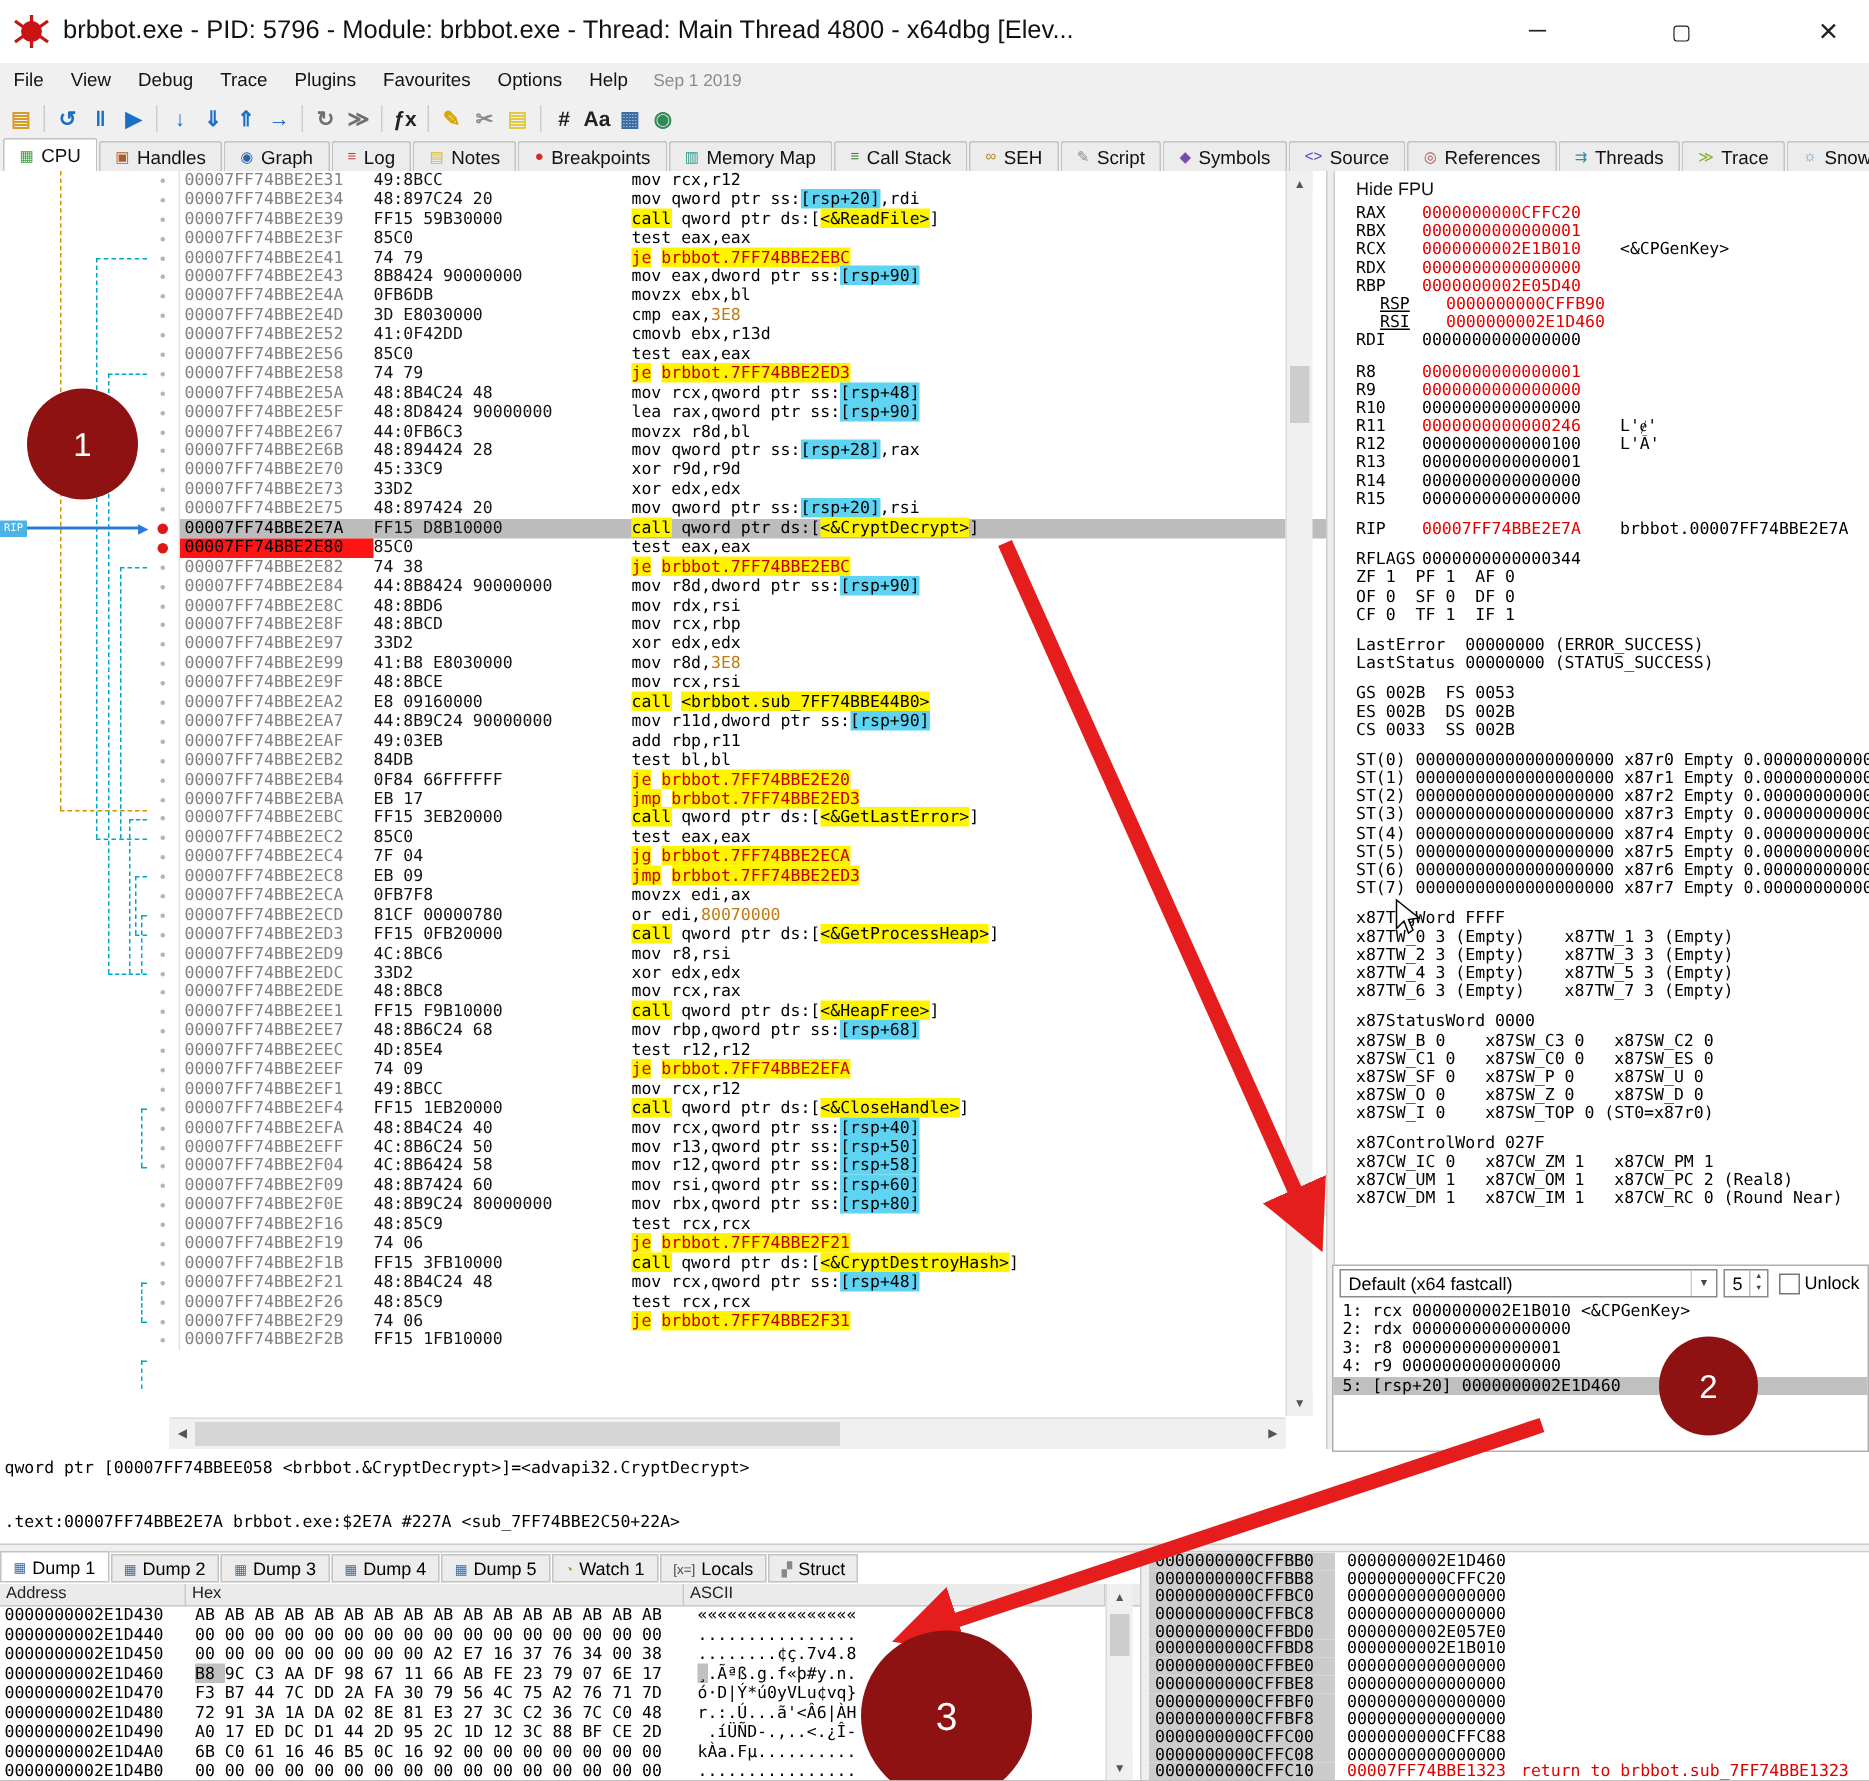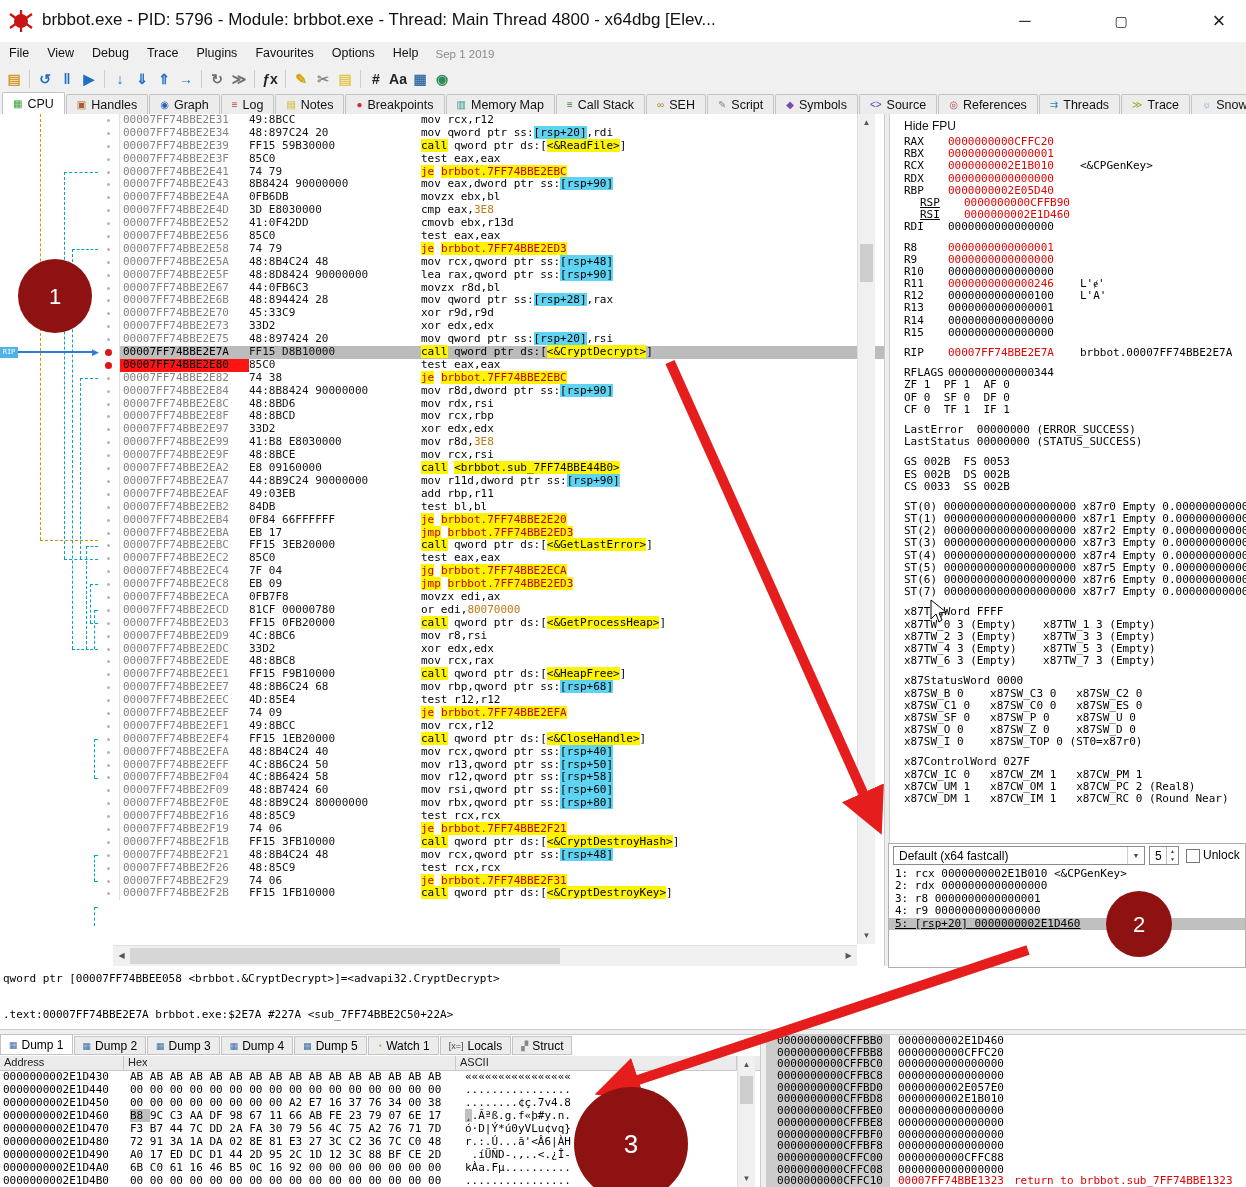--- a/index.html
+++ b/index.html
@@ -68,21 +68,21 @@
   
   .argpanel{position:absolute;left:888px;top:843px;width:358px;height:125px;background:#fff;border:1px solid #b0b0b0;box-sizing:border-box;z-index:6;}
   .argshead{position:relative;height:24px;}
   .combo{position:absolute;left:4px;top:2px;width:252px;height:19px;border:1px solid #8a8a8a;background:#fff;font-size:12px;line-height:18px;padding-left:5px;box-sizing:border-box;white-space:nowrap;overflow:hidden;}
   .combo .arr{position:absolute;right:0;top:0;width:16px;height:100%;border-left:1px solid #d0d0d0;text-align:center;font-size:7px;color:#444;}
   .spin{position:absolute;left:260px;top:2px;width:30px;height:19px;border:1px solid #8a8a8a;font-size:12px;line-height:18px;padding-left:5px;box-sizing:border-box;}
   .spin .ud{position:absolute;right:0;top:0;width:11px;height:100%;border-left:1px solid #bbb;font-size:5px;line-height:8px;text-align:center;color:#444;}
   .cb{position:absolute;left:297px;top:5px;width:12px;height:12px;border:1px solid #777;background:#fff;}
   .cblbl{position:absolute;left:314px;top:4px;font-size:12px;width:40px;overflow:hidden;white-space:nowrap;}
   .arow{height:12.4px;line-height:12.4px;font-family:"DejaVu Sans Mono",monospace;font-size:11px;padding-left:6px;white-space:pre;}
-  .arow.sel{background:#c0c0c0;text-decoration:underline;}
+  .arow.sel{background:#c0c0c0;}
   
   .il1,.il2{position:absolute;left:3px;font-family:"DejaVu Sans Mono",monospace;font-size:11px;white-space:pre;color:#000;}
   .il1{top:972px}.il2{top:1008px}
   .hsplit{position:absolute;left:0;top:1029px;width:1246px;height:4px;background:#efefef;border-top:1px solid #ccc;border-bottom:1px solid #ccc;}
   
   .btabs{position:absolute;left:0;top:1035px;height:20px;display:flex;align-items:flex-end;}
   .btab{height:17px;padding:0 8px;font-size:12px;display:flex;align-items:center;border:1px solid #c3c3c3;background:#ececec;margin-right:1px;white-space:nowrap;}
   .btab.active{background:#fff;height:19px;}
   .bticon{font-size:9px;margin-right:4px;}
   
@@ -96,21 +96,21 @@
   .dhex{width:332px;flex:0 0 332px;padding-left:3px;}
   .dascii{padding-left:3px;}
   .selb{background:#c0c0c0;}
   .dvs{position:absolute;left:737px;top:0;width:17px;height:131px;background:#f0f0f0;border-left:1px solid #ddd;}
   .dvs .sb.up{top:0}.dvs .sb.dn{bottom:0}
   .dvs .th{position:absolute;left:2px;top:20px;width:13px;height:28px;background:#cdcdcd;}
   
   .vsplit2{position:absolute;left:760px;top:1035px;width:6px;height:152px;background:#efefef;border-left:1px solid #ccc;border-right:1px solid #ccc;}
   .stackpanel{position:absolute;left:766px;top:1035px;width:480px;height:152px;background:#fff;overflow:hidden;}
   .srow{height:11.7px;line-height:11.7px;font-family:"DejaVu Sans Mono",monospace;font-size:11px;white-space:pre;display:flex;color:#000;}
-  .saddr{width:120px;flex:0 0 120px;background:#cccccc;padding-left:4px;text-align:center;}
+  .saddr{width:120px;flex:0 0 120px;background:#cccccc;padding-left:4px;}
   .sval{padding-left:8px;}
   .sred{color:#e00000;text-align:right;}
   .snote{padding-left:10px;color:#e00000;}
   
   .overlay{position:absolute;left:0;top:0;z-index:40;pointer-events:none;}
 </style>
 </head>
 <body>
 
 <div class="app">
@@ -314,21 +314,21 @@
         <div class="drow"><span class="gut"><i class="gdot"></i></span><span class="addr">00007FF74BBE2EFF</span><span class="bytes">4C:8B6C24 50</span><span class="instr"><span class="mn">mov</span> r13,qword ptr ss:<span class="mem">[rsp+50]</span></span></div>
         <div class="drow"><span class="gut"><i class="gdot"></i></span><span class="addr">00007FF74BBE2F04</span><span class="bytes">4C:8B6424 58</span><span class="instr"><span class="mn">mov</span> r12,qword ptr ss:<span class="mem">[rsp+58]</span></span></div>
         <div class="drow"><span class="gut"><i class="gdot"></i></span><span class="addr">00007FF74BBE2F09</span><span class="bytes">48:8B7424 60</span><span class="instr"><span class="mn">mov</span> rsi,qword ptr ss:<span class="mem">[rsp+60]</span></span></div>
         <div class="drow"><span class="gut"><i class="gdot"></i></span><span class="addr">00007FF74BBE2F0E</span><span class="bytes">48:8B9C24 80000000</span><span class="instr"><span class="mn">mov</span> rbx,qword ptr ss:<span class="mem">[rsp+80]</span></span></div>
         <div class="drow"><span class="gut"><i class="gdot"></i></span><span class="addr">00007FF74BBE2F16</span><span class="bytes">48:85C9</span><span class="instr"><span class="mn">test</span> rcx,rcx</span></div>
         <div class="drow"><span class="gut"><i class="gdot"></i></span><span class="addr">00007FF74BBE2F19</span><span class="bytes">74 06</span><span class="instr"><span class="c-jcc">je</span> <span class="tg">brbbot.7FF74BBE2F21</span></span></div>
         <div class="drow"><span class="gut"><i class="gdot"></i></span><span class="addr">00007FF74BBE2F1B</span><span class="bytes">FF15 3FB10000</span><span class="instr"><span class="c-call">call</span> qword ptr ds:[<span class="fn">&lt;&amp;CryptDestroyHash&gt;</span>]</span></div>
         <div class="drow"><span class="gut"><i class="gdot"></i></span><span class="addr">00007FF74BBE2F21</span><span class="bytes">48:8B4C24 48</span><span class="instr"><span class="mn">mov</span> rcx,qword ptr ss:<span class="mem">[rsp+48]</span></span></div>
         <div class="drow"><span class="gut"><i class="gdot"></i></span><span class="addr">00007FF74BBE2F26</span><span class="bytes">48:85C9</span><span class="instr"><span class="mn">test</span> rcx,rcx</span></div>
         <div class="drow"><span class="gut"><i class="gdot"></i></span><span class="addr">00007FF74BBE2F29</span><span class="bytes">74 06</span><span class="instr"><span class="c-jcc">je</span> <span class="tg">brbbot.7FF74BBE2F31</span></span></div>
-        <div class="drow"><span class="gut"><i class="gdot"></i></span><span class="addr">00007FF74BBE2F2B</span><span class="bytes">FF15 1FB10000</span><span class="instr"><span class="c-call">call</span> qword ptr ds:[<span class="fn">&lt;&amp;CryptDestroyKey&gt;</span>]</span></div>
+        <div class="drow"><span class="gut"><i class="gdot"></i></span><span class="addr">00007FF74BBE2F2B</span><span class="bytes">FF15 1FB10000</span></div>
       </div>
     <div class="vs">
       <span class="sb up">▲</span>
       <span class="sb dn">▼</span>
       <span class="th"></span>
     </div>
     <div class="hs">
       <span class="sb lf">◀</span>
       <span class="sb rt">▶</span>
       <span class="th"></span>

